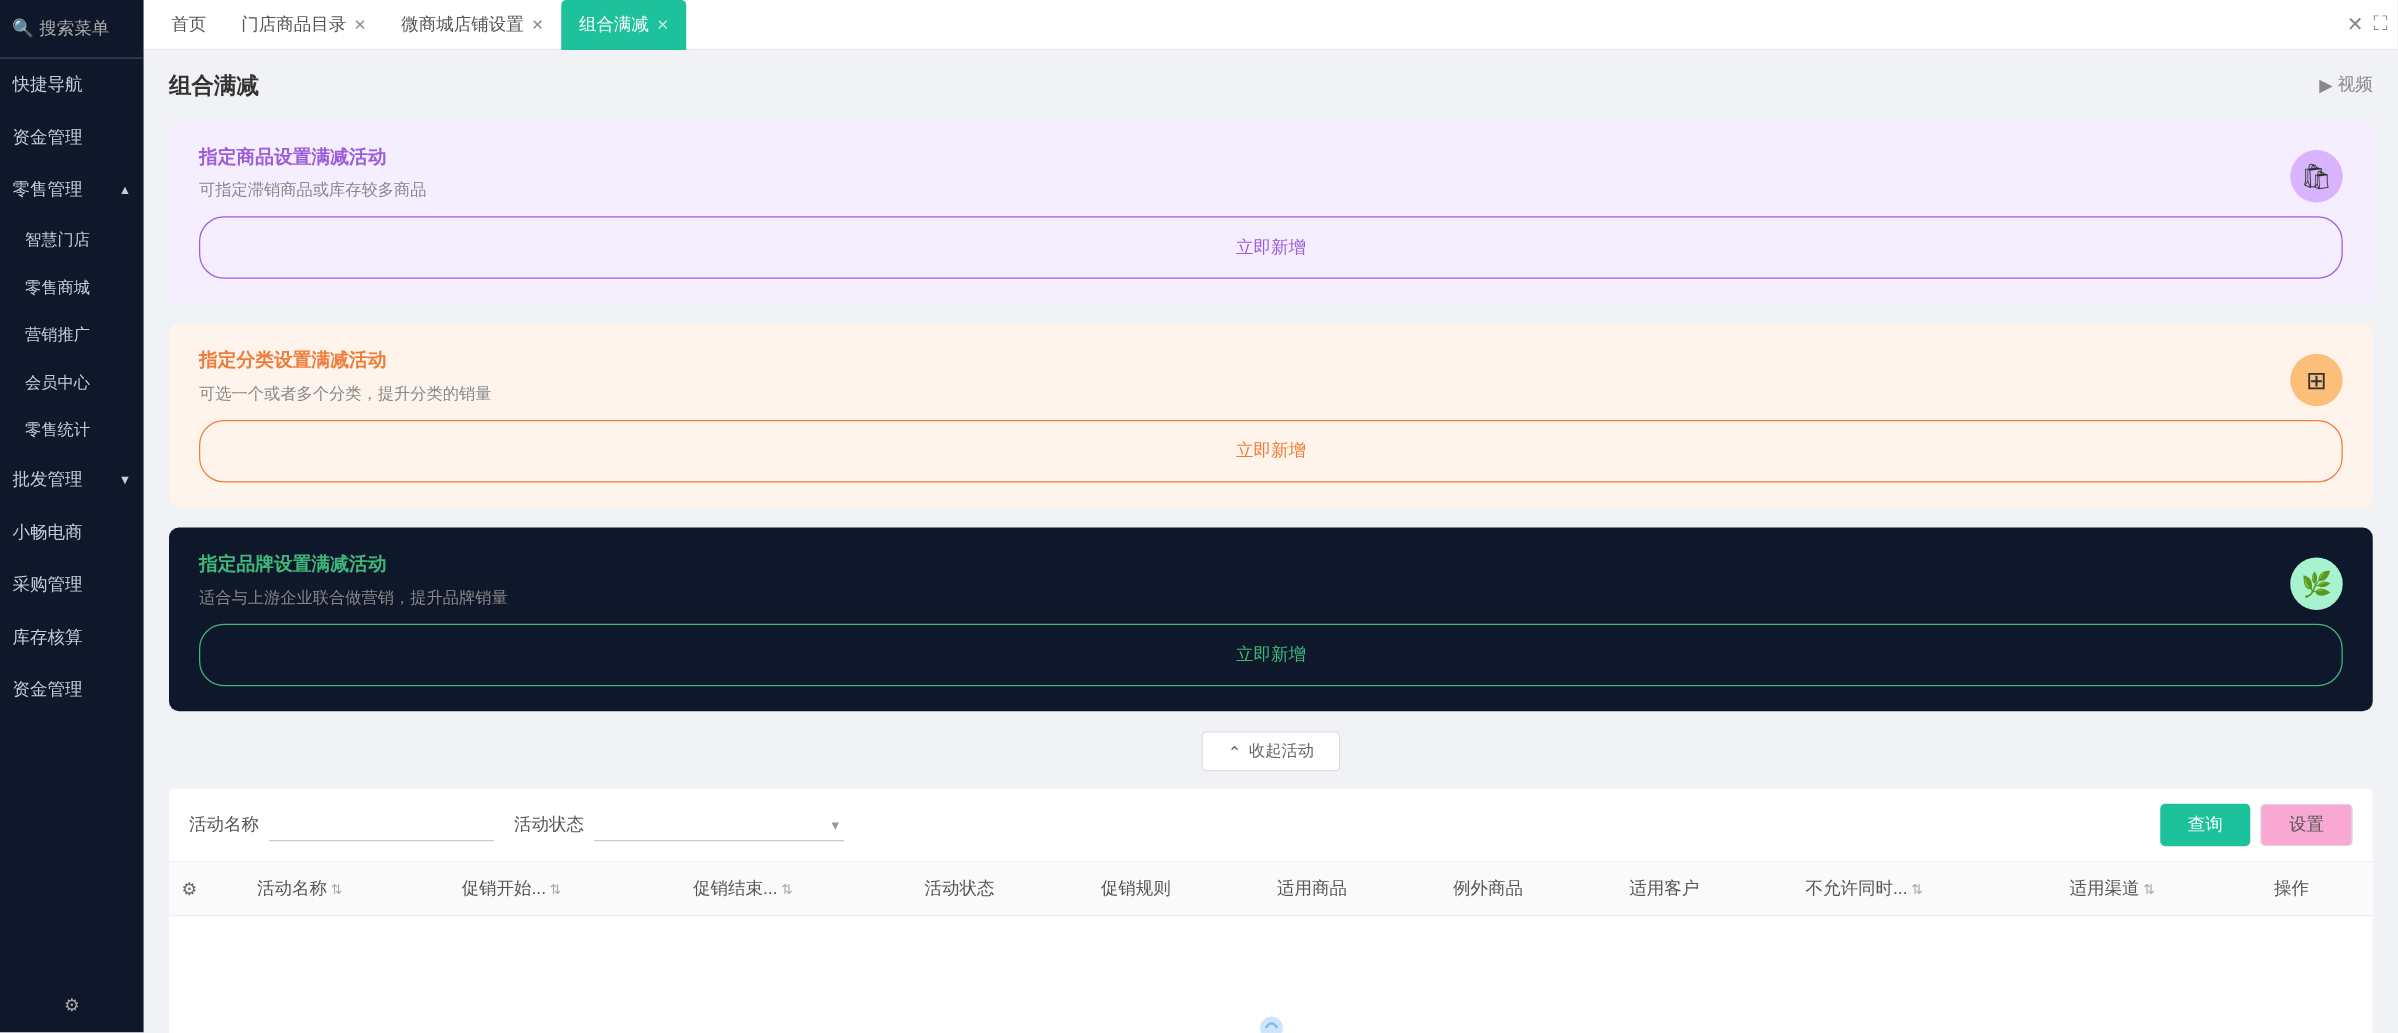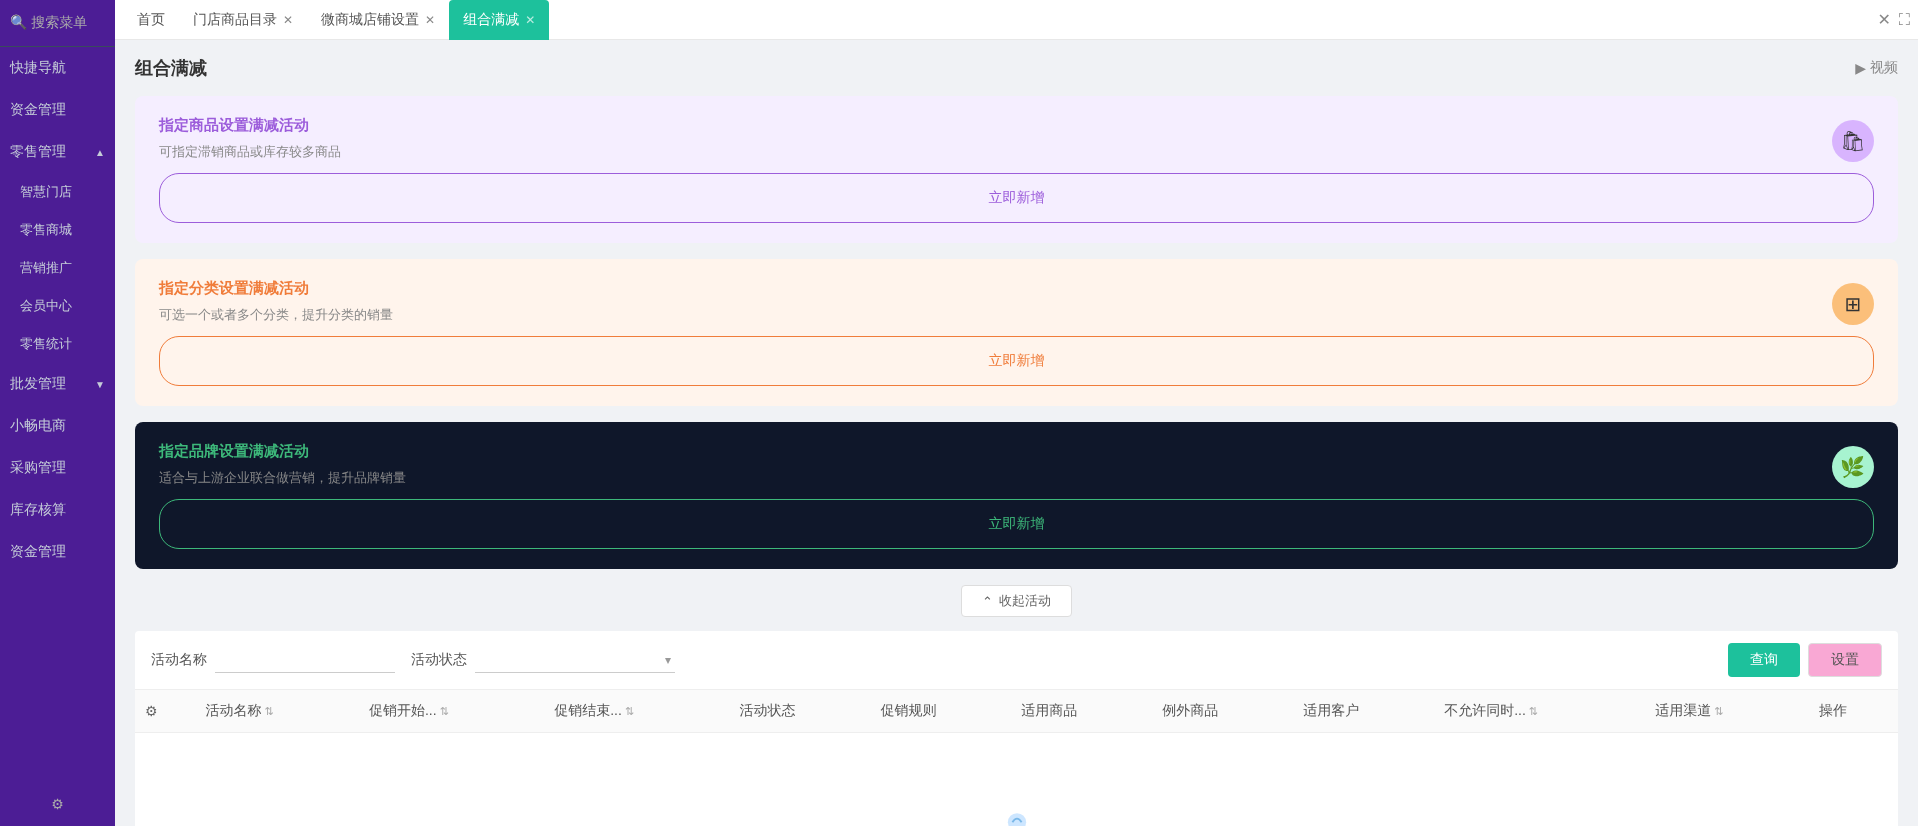--- a/index.html
+++ b/index.html
@@ -1,21 +1,21 @@
 <!DOCTYPE html>
 <html><head>
   <meta charset="utf-8">
   <style>
     * { box-sizing: border-box; margin: 0; padding: 0; }
     body { font-family: 'Microsoft YaHei', sans-serif; font-size: 14px; color: #333; background: #f0f2f5; display: flex; height: 826px; overflow: hidden; }
 
     
     .sidebar {
       width: 115px;
-      background: #4c1d95;
+      background: #0f172a;
       color: #ccc;
       display: flex;
       flex-direction: column;
       flex-shrink: 0;
       height: 100%;
     }
     .sidebar-search {
       padding: 14px 10px;
       color: #aaa;
       font-size: 14px;

